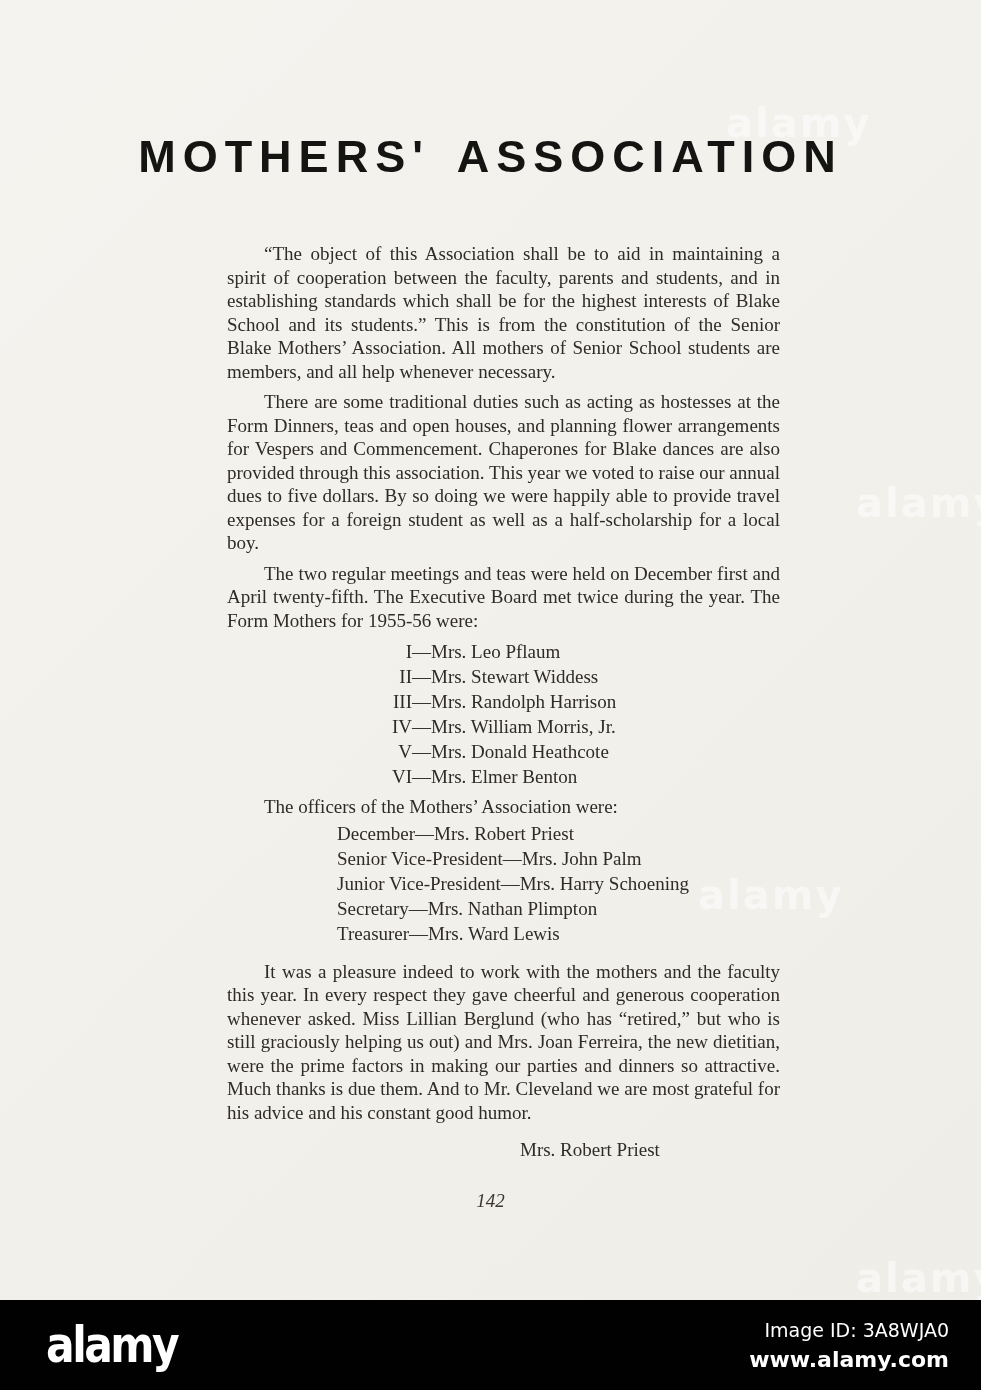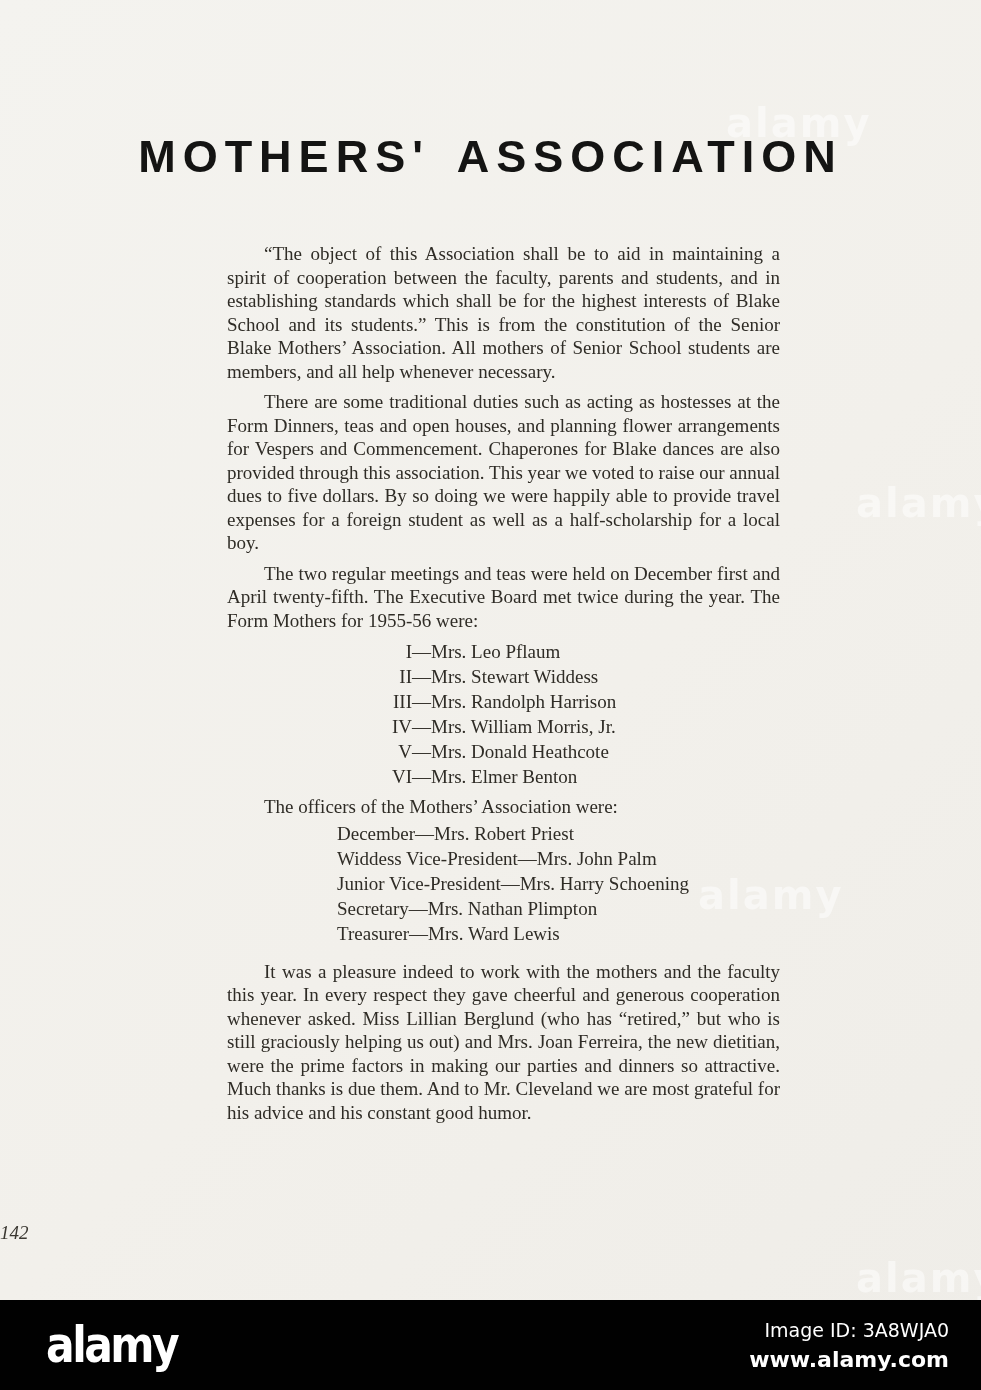--- a/index.html
+++ b/index.html
@@ -73,25 +73,25 @@
   .signature {
     margin: 14px 0 0 293px;
     line-height: 24px;
   }
 
   .page-number {
     position: absolute;
     top: 1190px;
     left: 0;
     width: 100%;
+    text-align: center;
     font-style: italic;
     font-size: 19px;
     color: #3a3731;
     z-index: 1;
-    margin-top: 32px;
   }
 
   .wm {
     position: absolute;
     font-family: "DejaVu Sans", sans-serif;
     font-weight: bold;
     font-size: 40px;
     letter-spacing: 2px;
     color: rgba(255,255,255,0.5);
     z-index: 2;
@@ -181,28 +181,29 @@
       <div class="fm-row">
         <span class="fm-num">VI—</span>
           <span class="fm-name">Mrs. Elmer Benton</span>
       </div>
     </div>
 
     <p class="officers-intro">The officers of the Mothers’ Association were:</p>
 
     <div class="officers">
       <div class="officer-row">December—Mrs. Robert Priest</div>
-      <div class="officer-row">Widdess Vice-President—Mrs. John Palm</div>
+      <div class="officer-row">Senior Vice-President—Mrs. John Palm</div>
       <div class="officer-row">Junior Vice-President—Mrs. Harry Schoening</div>
       <div class="officer-row">Secretary—Mrs. Nathan Plimpton</div>
       <div class="officer-row">Treasurer—Mrs. Ward Lewis</div>
     </div>
 
     <p class="para">It was a pleasure indeed to work with the mothers and the faculty this year. In every respect they gave cheerful and generous cooperation whenever asked. Miss Lillian Berglund (who has “retired,” but who is still graciously helping us out) and Mrs. Joan Ferreira, the new dietitian, were the prime factors in making our parties and dinners so attractive. Much thanks is due them. And to Mr. Cleveland we are most grateful for his advice and his constant good humor.</p>
 
+    <div class="signature">Mrs. Robert Priest</div>
 
   </div>
 
   <div class="page-number">142</div>
 
   <div class="wm wm-1">alamy</div>
   <div class="wm wm-2">alamy</div>
   <div class="wm wm-3">alamy</div>
   <div class="wm wm-4">alamy</div>
 

